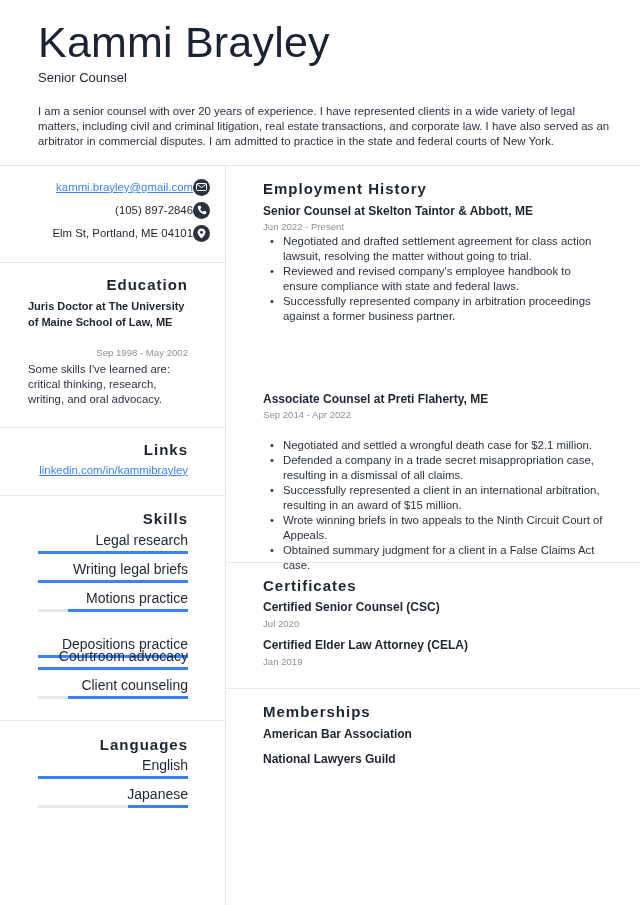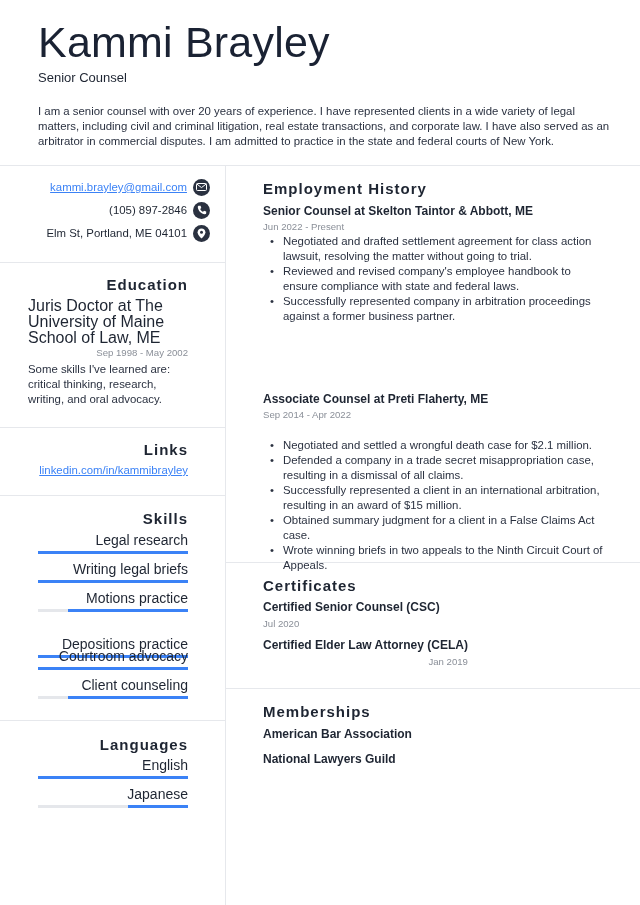--- a/index.html
+++ b/index.html
@@ -12,27 +12,27 @@
     .summary { position: absolute; top: 104px; left: 0; width: 572px; font-size: 11.4px; line-height: 15px; color: #2a3140; }
 
     .hdivider-top { position: absolute; left: 0; top: 165px; width: 640px; height: 1px; background: #e6e8ec; }
     .vdivider { position: absolute; left: 225px; top: 166px; width: 1px; height: 739px; background: #e6e8ec; }
 
     
     .left { position: absolute; left: 0; top: 166px; width: 225px; }
     .lsec { position: absolute; left: 0; width: 225px; border-bottom: 1px solid #e6e8ec; }
     .rt { position: absolute; right: 37px; }
 
-    .contact-row { position: absolute; right: 15px; height: 18px; display: flex; align-items: center; justify-content: flex-end; gap: 6px; }
+    .contact-row { position: absolute; right: 15px; height: 18px; display: flex; align-items: center; justify-content: flex-end; gap: 0; }
     .contact-text { font-size: 11.4px; color: #1e2532; white-space: nowrap; }
     .contact-link { color: #3b82f6; text-decoration: underline; }
     .cicon { width: 17px; height: 17px; border-radius: 50%; background: #2a3140; display: inline-flex; align-items: center; justify-content: center; }
 
     .sec-title { font-size: 15px; font-weight: 700; letter-spacing: 1px; color: #1e2532; white-space: nowrap; }
-    .edu-degree { font-size: 16px; font-weight: 400; line-height: 16px; color: #1e2532; width: 160px; }
+    .edu-degree { font-size: 11px; font-weight: 700; line-height: 16px; color: #1e2532; width: 160px; }
     .date { font-size: 9.6px; color: #8a8f98; white-space: nowrap; }
     .edu-desc { font-size: 11.4px; line-height: 15px; color: #2a3140; width: 160px; }
     .link { font-size: 11.4px; color: #3b82f6; text-decoration: underline; white-space: nowrap; }
 
     .skill { position: absolute; left: 38px; width: 150px; }
     .skill-name { font-size: 14px; color: #1e2532; text-align: right; white-space: nowrap; line-height: 14px; }
     .bar { position: absolute; left: 0; top: 18px; width: 150px; height: 3px; background: #e5e7eb; }
     .bar-fill { position: absolute; right: 0; top: 0; height: 3px; background: #3b82f6; }
 
     
@@ -173,35 +173,35 @@
       </ul>
     </div>
 
     <div class="rin" style="top:225px;">
       <div class="job-title">Associate Counsel at Preti Flaherty, ME</div>
       <div class="date" style="margin-top:2px;">Sep 2014 - Apr 2022</div>
       <ul class="bullets" style="margin-top:18px; width:350px;">
         <li>Negotiated and settled a wrongful death case for $2.1 million.</li>
         <li>Defended a company in a trade secret misappropriation case, resulting in a dismissal of all claims.</li>
         <li>Successfully represented a client in an international arbitration, resulting in an award of $15 million.</li>
+        <li>Wrote winning briefs in two appeals to the Ninth Circuit Court of Appeals.</li>
         <li>Obtained summary judgment for a client in a False Claims Act case.</li>
-        <li>Wrote winning briefs in two appeals to the Ninth Circuit Court of Appeals.</li>
       </ul>
     </div>
   </div>
 
   <div class="rsec" style="top:397px; height:126px;">
     <div class="rin sec-title" style="top:14px;">Certificates</div>
     <div class="rin" style="top:36px;">
       <div class="item-title">Certified Senior Counsel (CSC)</div>
       <div class="date" style="margin-top:3px;">Jul 2020</div>
     </div>
     <div class="rin" style="top:74px;">
       <div class="item-title">Certified Elder Law Attorney (CELA)</div>
-      <div class="date" style="margin-top:3px;text-align:right;">Jan 2019</div>
+      <div class="date" style="margin-top:3px;">Jan 2019</div>
     </div>
   </div>
 
   <div style="position:absolute; left:0; top:523px; width:414px; height:120px;">
     <div class="rin sec-title" style="top:14px;">Memberships</div>
     <div class="rin item-title" style="top:37px;">American Bar Association</div>
     <div class="rin item-title" style="top:62px;">National Lawyers Guild</div>
   </div>
 </div>
 

